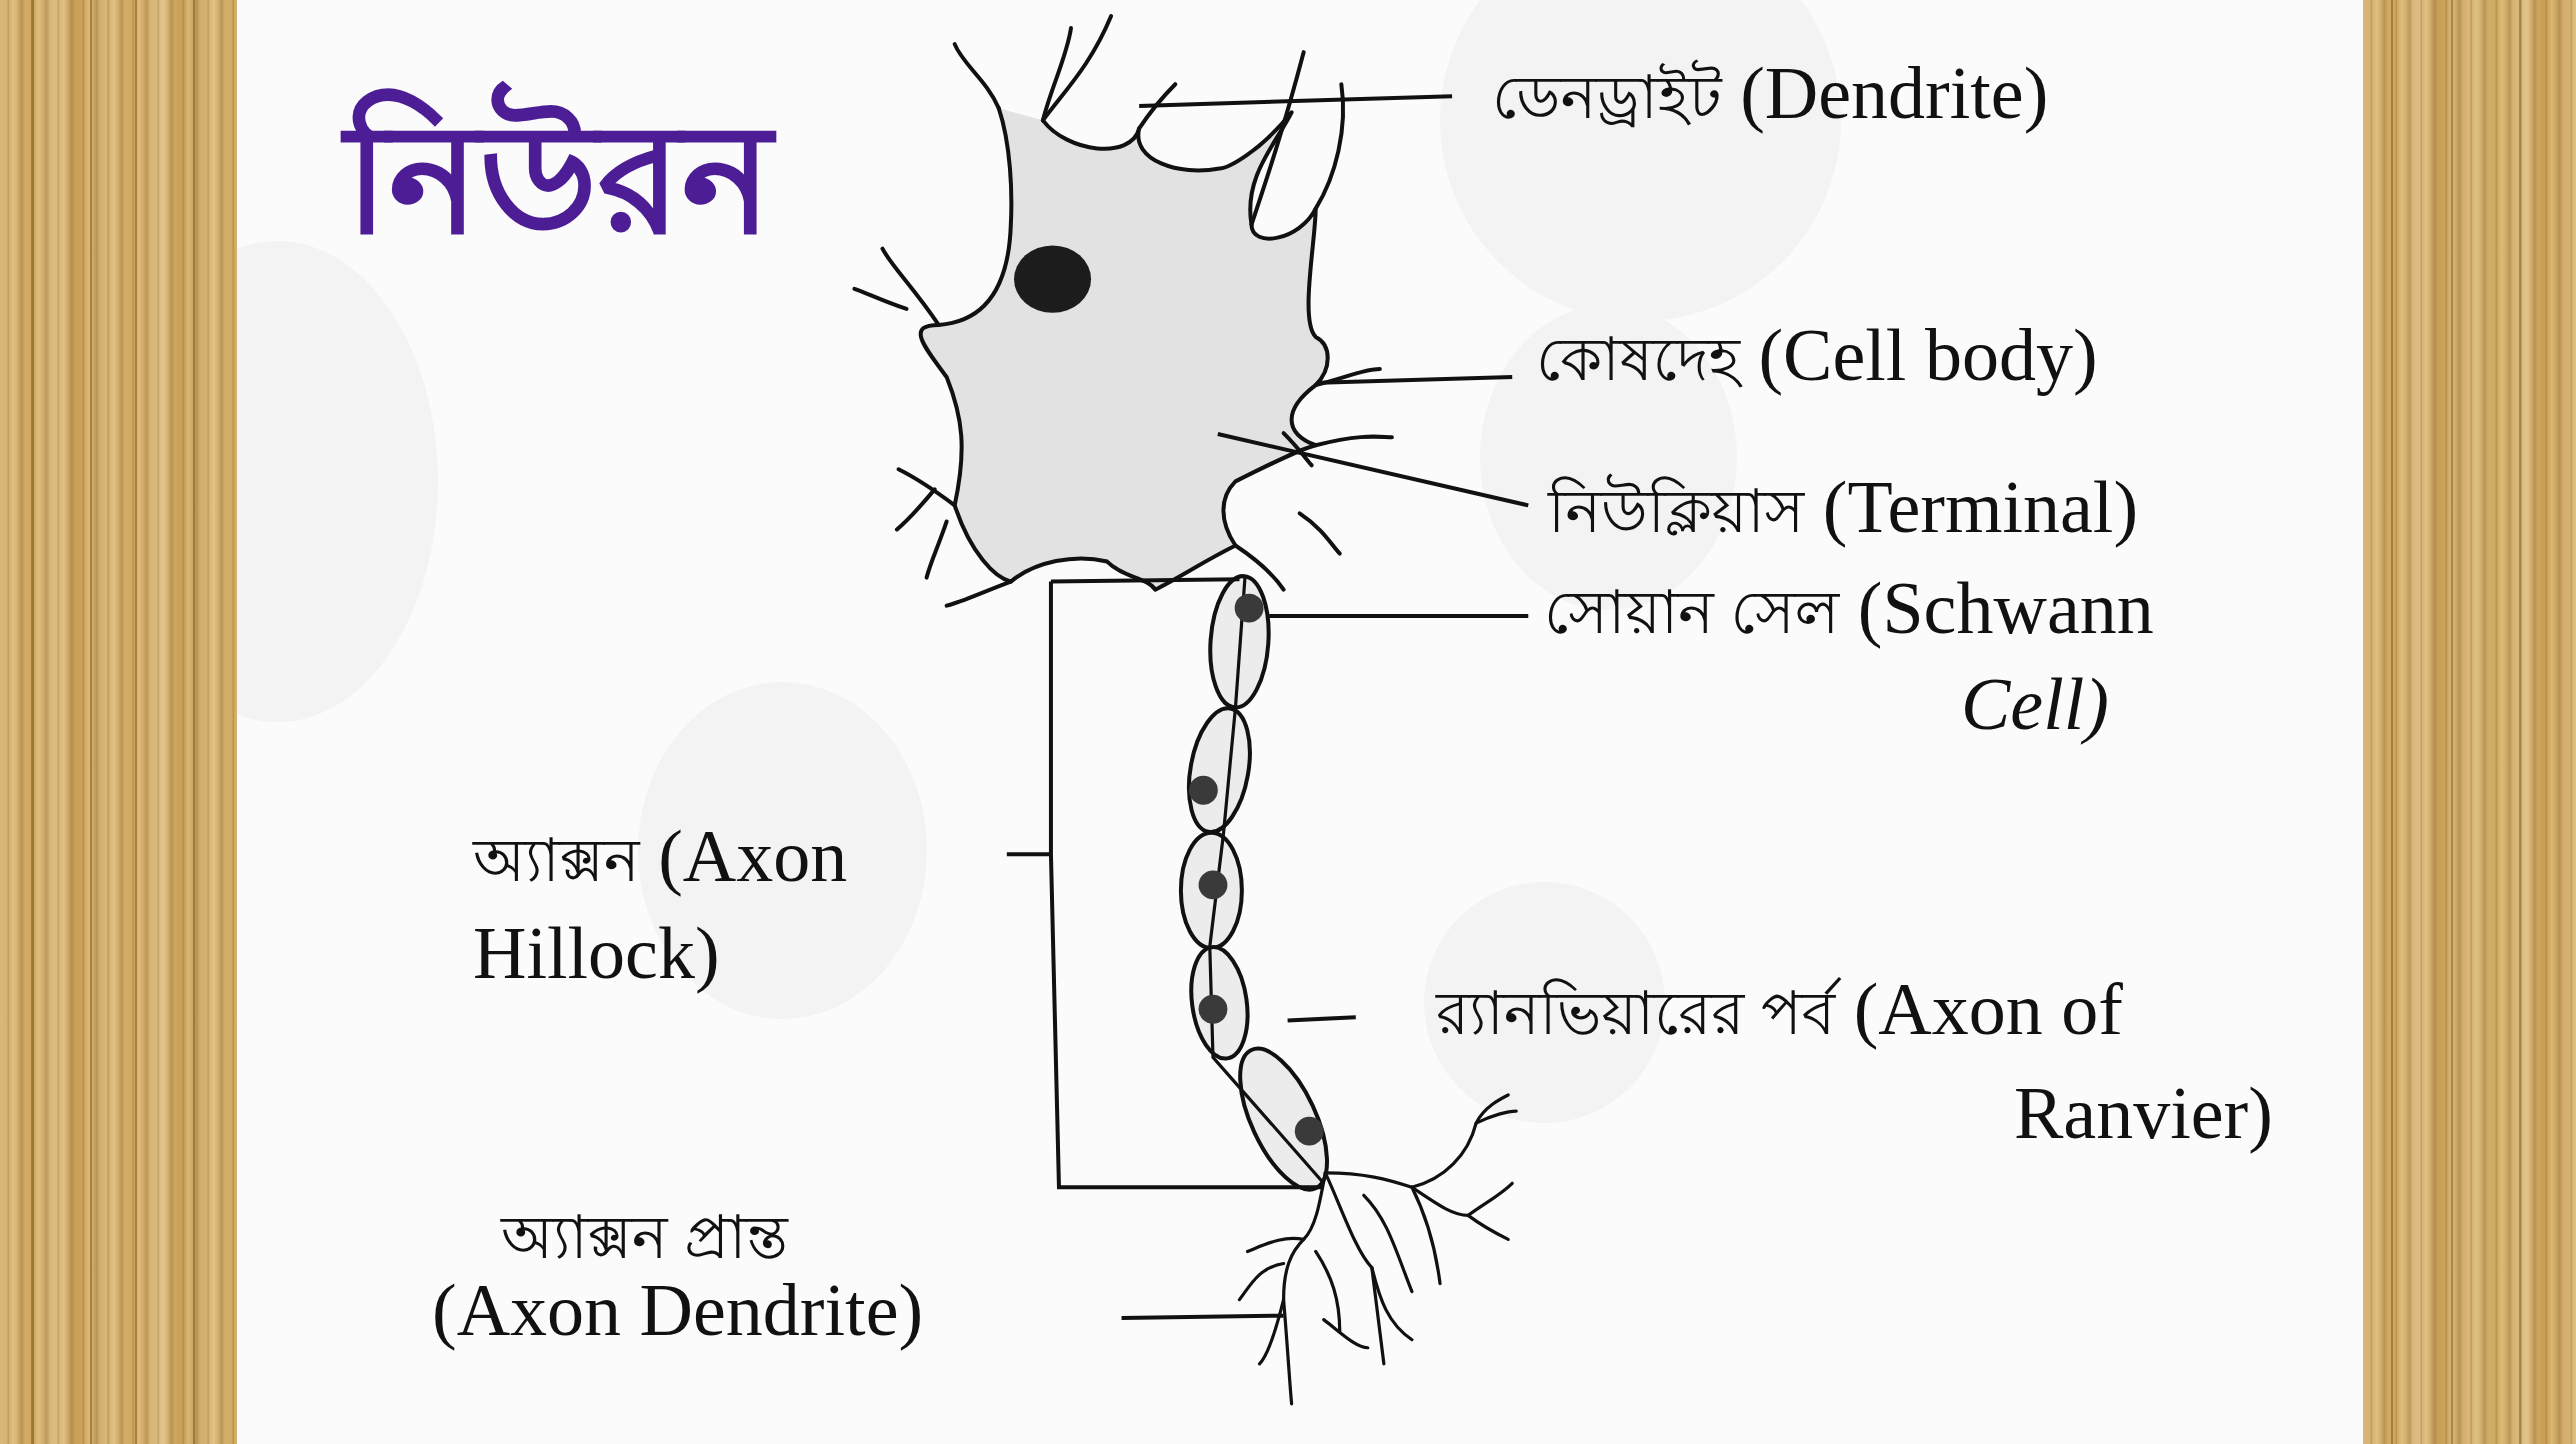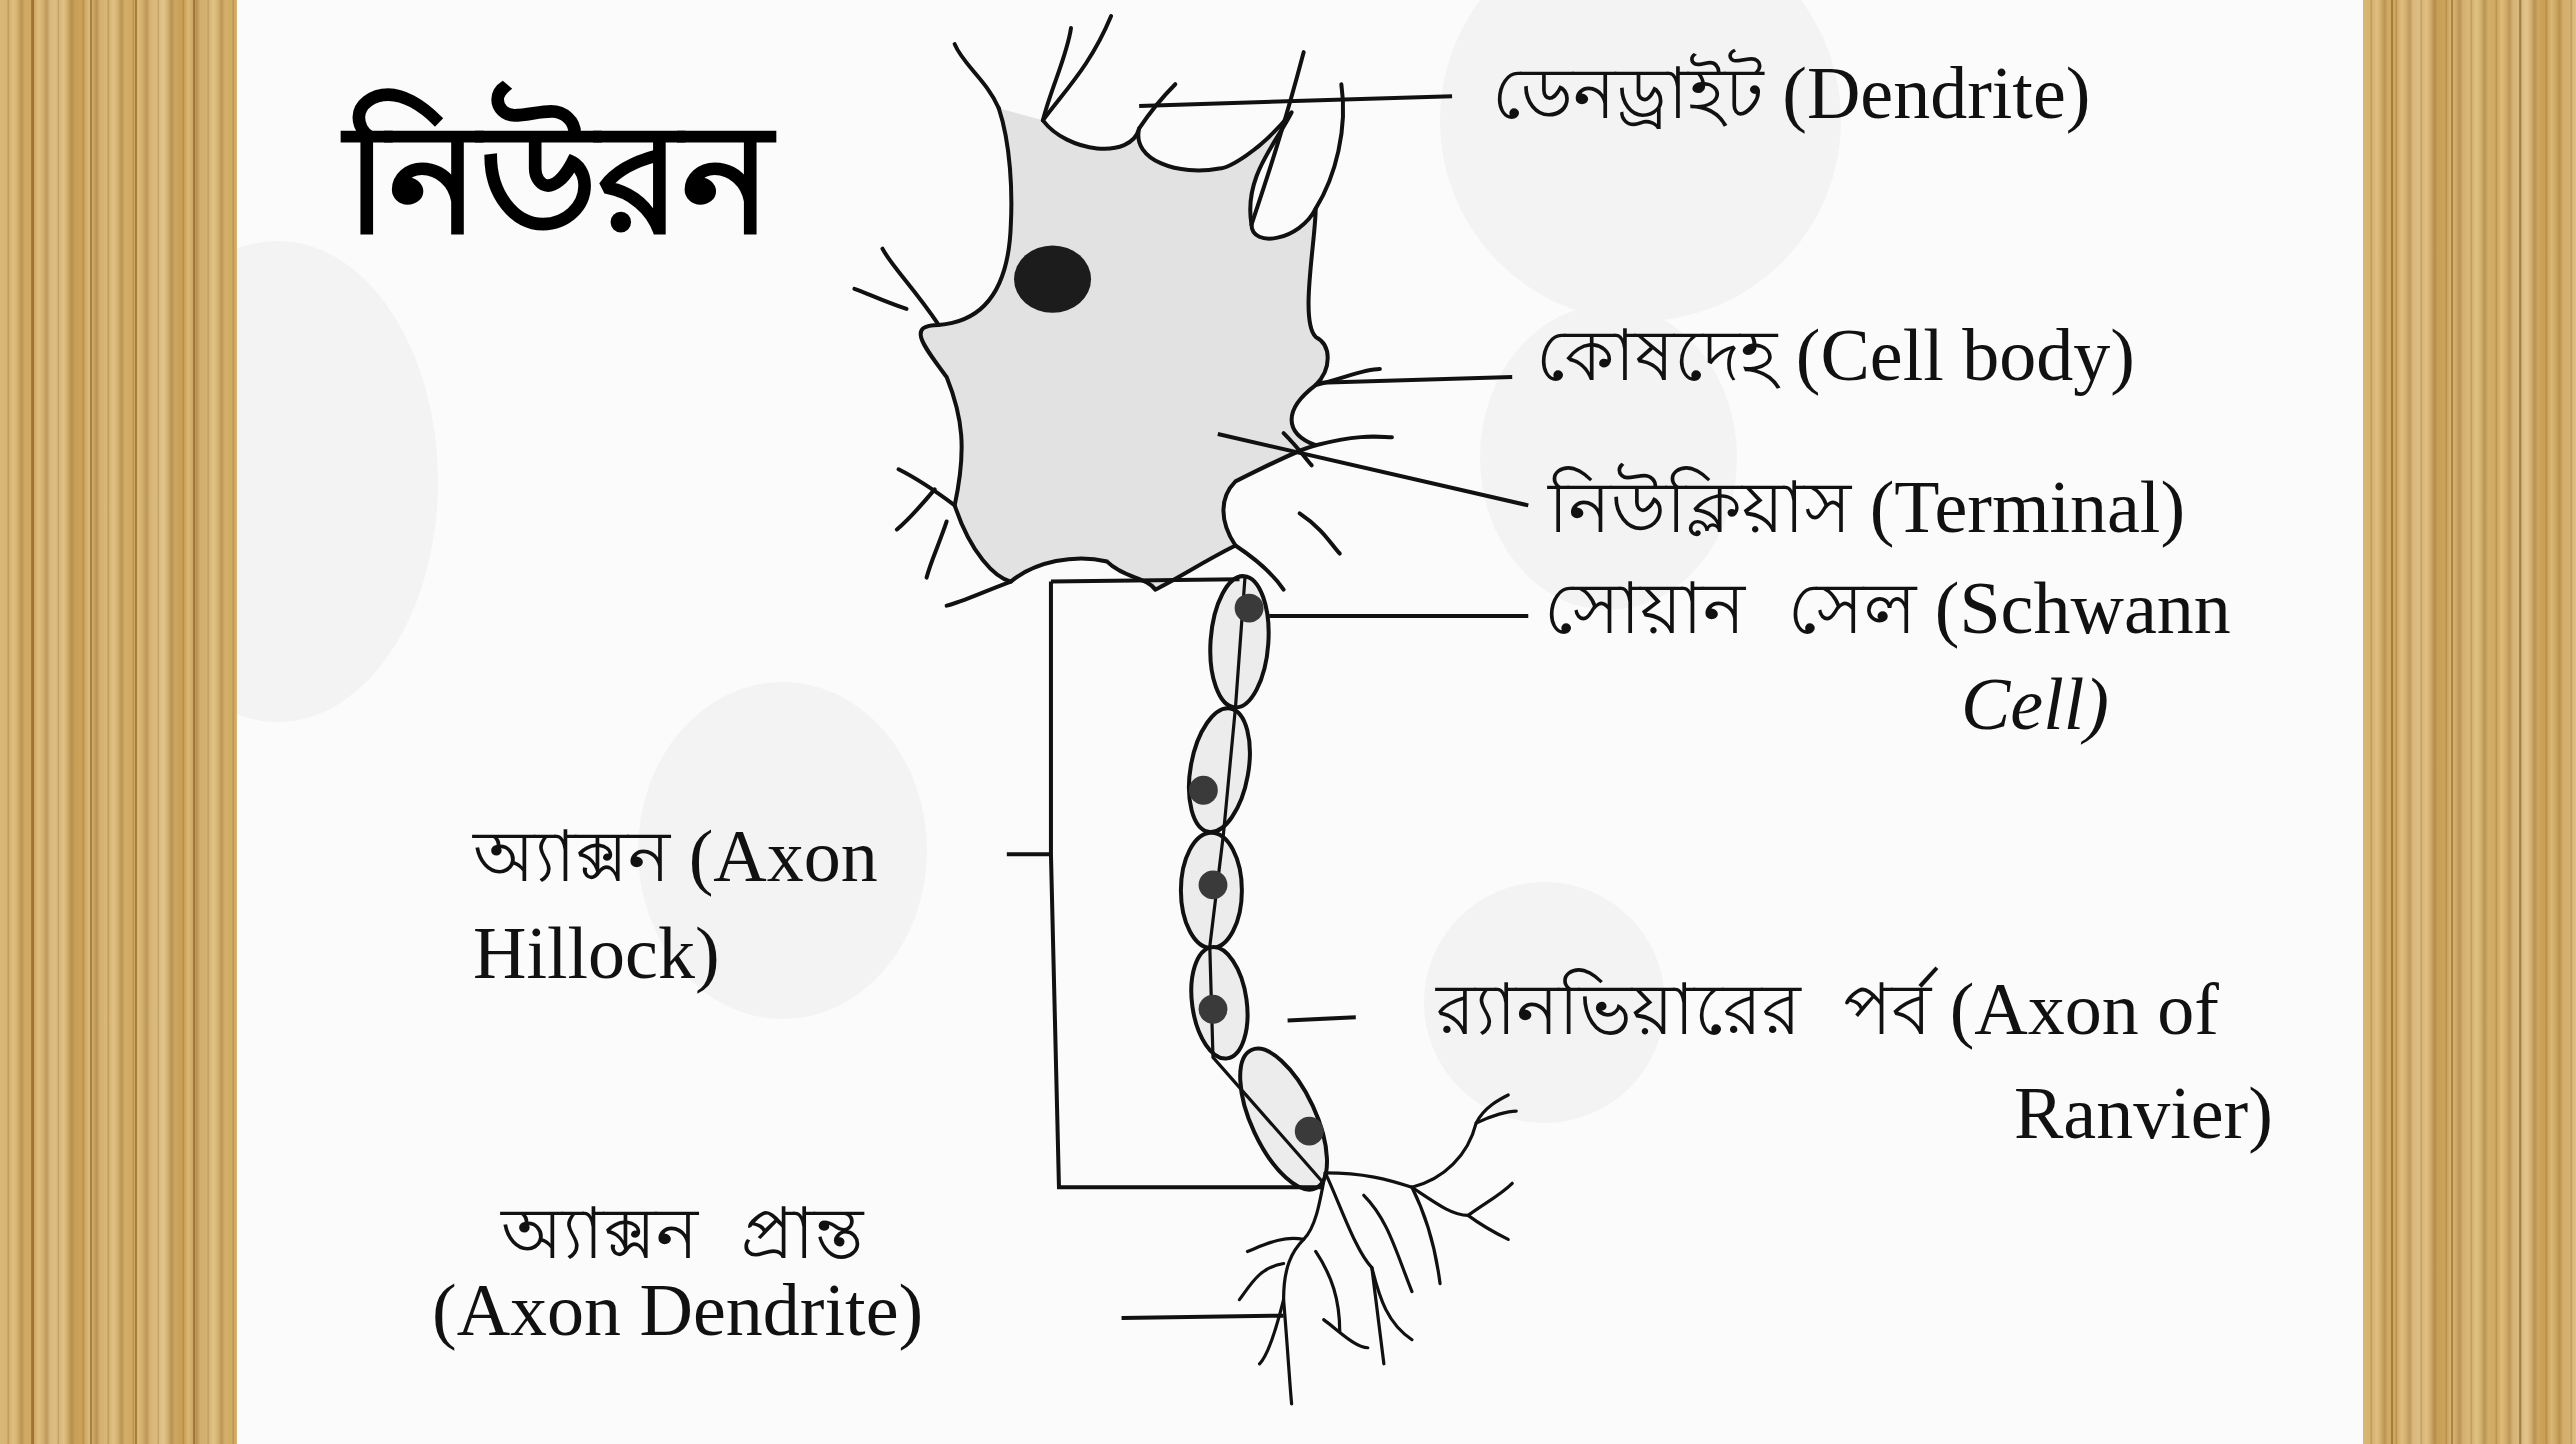--- a/index.html
+++ b/index.html
@@ -26,28 +26,28 @@
       background: rgba(110,70,15,0.45);
     }
     .panel {
       position: absolute; left: 237px; top: 0; width: 2126px; height: 1444px;
       background: #fbfbfb;
       overflow: hidden;
     }
     .blob { position: absolute; border-radius: 50%; background: #f3f3f3; }
     .title {
       position: absolute; left: 345px; top: 104px;
-      font-size: 152px; line-height: 1; color: #000000; font-weight: bold;
+      font-size: 152px; line-height: 1; color: #4c1d95; font-weight: bold;
       font-family: "DejaVu Sans", sans-serif;
     }
     .label {
       position: absolute; color: #111; font-size: 74px; line-height: 1.25;
       white-space: nowrap;
     }
-    .label .bn { font-family: Liberation Mono, monospace; font-size: 71px; }
+    .label .bn { font-family: Liberation Sans, sans-serif; font-size: 60px; }
     svg.diagram { position: absolute; left: 0; top: 0; }
   </style>
 </head>
 <body>
 
 <div class="wood left">
   <div class="grain" style="left:30.5px"></div>
   <div class="grain" style="left:90px;width:2.4px"></div>
   <div class="grain" style="left:135px;width:1.6px"></div>
   <div class="grain" style="left:193px;width:2.4px"></div>

